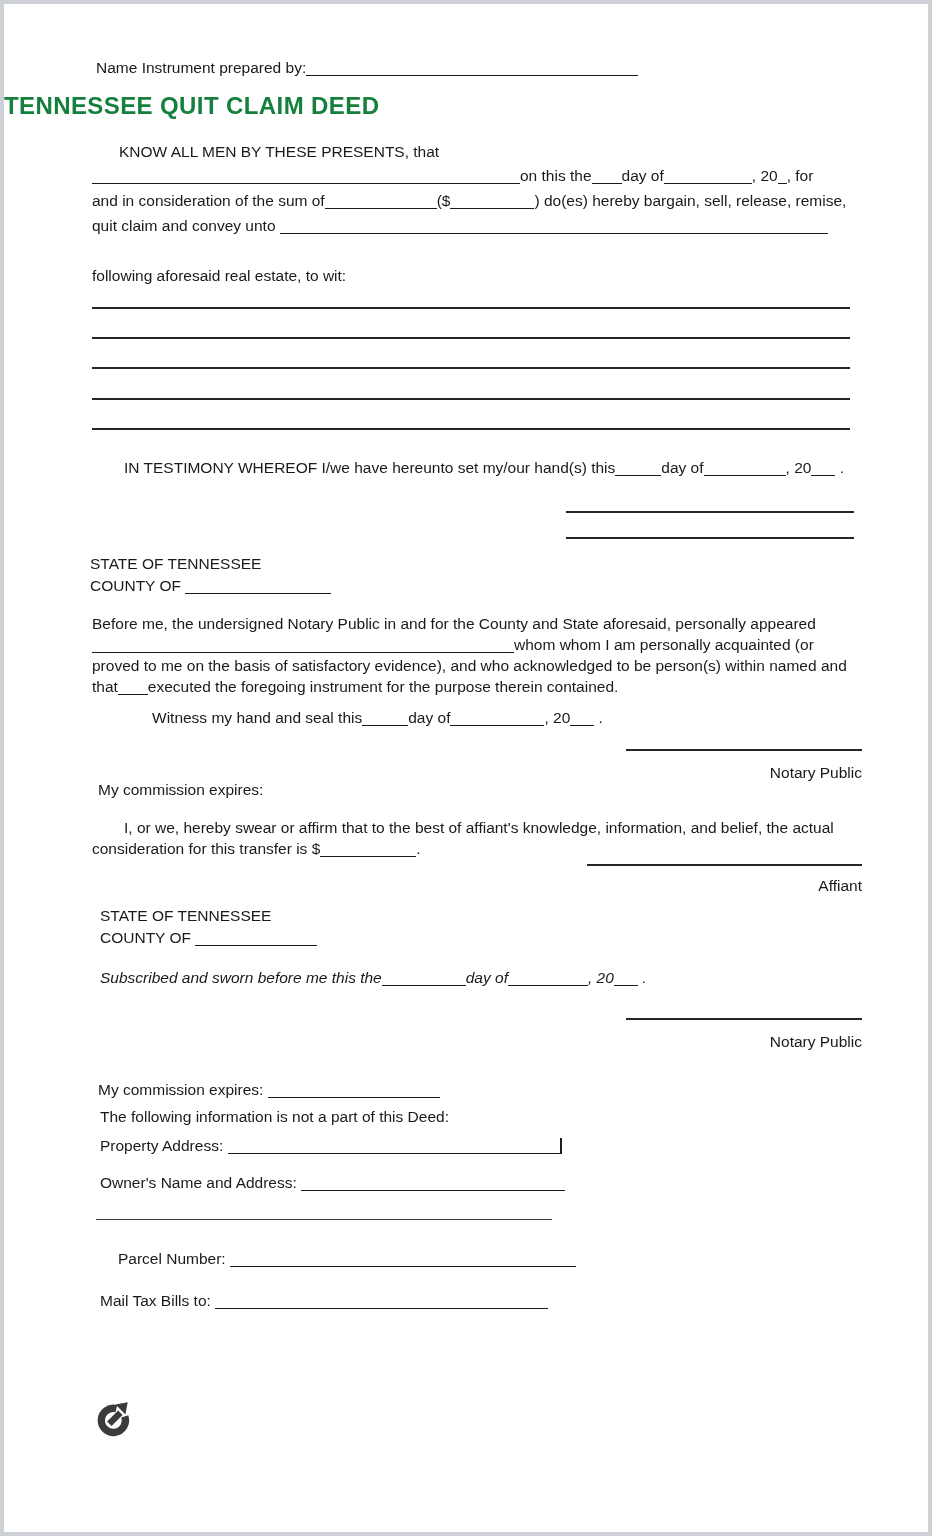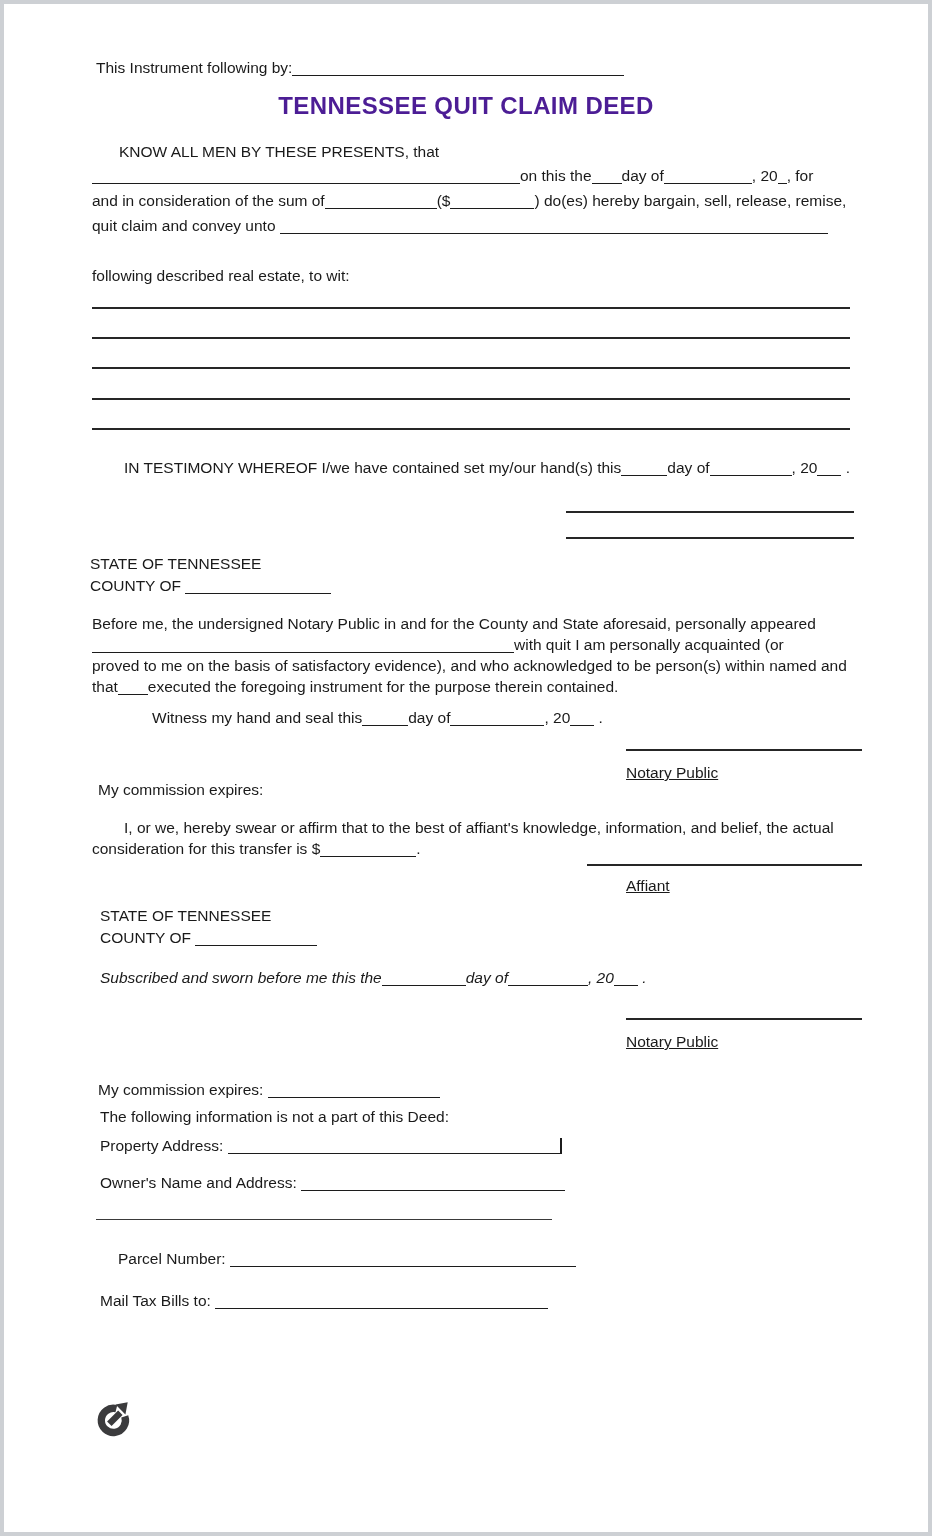--- a/index.html
+++ b/index.html
@@ -9,93 +9,93 @@
     background:#ffffff;
     border:4px solid #cdd0d4;
     box-sizing:border-box;
     font-family:"Liberation Sans","DejaVu Sans",sans-serif;
     color:#1a1a1a;
     font-size:15.5px;
     overflow:hidden;
   }
   .abs{position:absolute;white-space:nowrap;}
   .title{
-    left:0;right:0;text-align:center;
-    font-size:24px;font-weight:bold;letter-spacing:.4px;color:#4c1d95;
+    left:0;right:0;
+    font-size:24px;font-weight:bold;letter-spacing:.4px;color:#15803d;
   }
   
   .bl{
     display:inline-block;
     border-bottom:1.8px solid #1c1c1c;
     height:13px;
     position:relative;top:3px;
   }
   .rule{
     position:absolute;
     border-bottom:2px solid #262626;
     height:0;
   }
   .thinrule{
     position:absolute;
     border-bottom:1.5px solid #3a3a3a;
     height:0;
   }
   .tick{border-right:2px solid #1c1c1c;height:15px;}
-  .right-label{text-decoration:underline;}
+  .right-label{text-align:right;}
   .logo{position:absolute;}
 </style>
 </head>
 <body>
 
 <div class="page">
 
   <div class="abs" style="top:55px;left:92px;">
-    <span>This Instrument following by:</span><span class="bl" style="width:332px;"></span>
+    <span>Name Instrument prepared by:</span><span class="bl" style="width:332px;"></span>
   </div>
 
   <div class="abs title" style="top:88px;">TENNESSEE QUIT CLAIM DEED</div>
 
   <div class="abs" style="top:139px;left:115px;">KNOW ALL MEN BY THESE PRESENTS, that</div>
 
   <div class="abs" style="top:163px;left:88px;">
     <span class="bl" style="width:428px;"></span><span>on this the</span><span class="bl" style="width:30px;"></span><span>day of</span><span class="bl" style="width:88px;"></span><span>, 20</span><span class="bl" style="width:9px;"></span><span>, for</span>
   </div>
 
   <div class="abs" style="top:188px;left:88px;text-align:right;">
     <span>and in consideration of the sum of</span><span class="bl" style="width:112px;"></span><span>($</span><span class="bl" style="width:84px;"></span><span>) do(es) hereby bargain, sell, release, remise,</span>
   </div>
 
   <div class="abs" style="top:213px;left:88px;">
     <span>quit claim and convey unto </span><span class="bl" style="width:548px;"></span>
   </div>
 
 
-  <div class="abs" style="top:263px;left:88px;">following described real estate, to wit:</div>
+  <div class="abs" style="top:263px;left:88px;">following aforesaid real estate, to wit:</div>
 
   <div class="rule" style="top:303px;left:88px;width:758px;"></div>
   <div class="rule" style="top:333px;left:88px;width:758px;"></div>
   <div class="rule" style="top:363px;left:88px;width:758px;"></div>
   <div class="rule" style="top:394px;left:88px;width:758px;"></div>
   <div class="rule" style="top:424px;left:88px;width:758px;"></div>
 
   <div class="abs" style="top:455px;left:120px;">
-    <span>IN TESTIMONY WHEREOF I/we have contained set my/our hand(s) this</span><span class="bl" style="width:46px;"></span><span>day of</span><span class="bl" style="width:82px;"></span><span>, 20</span><span class="bl" style="width:24px;"></span><span> .</span>
+    <span>IN TESTIMONY WHEREOF I/we have hereunto set my/our hand(s) this</span><span class="bl" style="width:46px;"></span><span>day of</span><span class="bl" style="width:82px;"></span><span>, 20</span><span class="bl" style="width:24px;"></span><span> .</span>
   </div>
 
   <div class="rule" style="top:507px;left:562px;width:288px;"></div>
   <div class="rule" style="top:533px;left:562px;width:288px;"></div>
 
   <div class="abs" style="top:551px;left:86px;">STATE OF TENNESSEE</div>
   <div class="abs" style="top:573px;left:86px;">
     <span>COUNTY OF </span><span class="bl" style="width:146px;"></span>
   </div>
 
   <div class="abs" style="top:611px;left:88px;">Before me, the undersigned Notary Public in and for the County and State aforesaid, personally appeared</div>
   <div class="abs" style="top:632px;left:88px;">
-    <span class="bl" style="width:422px;"></span><span>with quit I am personally acquainted (or</span>
+    <span class="bl" style="width:422px;"></span><span>whom whom I am personally acquainted (or</span>
   </div>
   <div class="abs" style="top:653px;left:88px;">proved to me on the basis of satisfactory evidence), and who acknowledged to be person(s) within named and</div>
   <div class="abs" style="top:674px;left:88px;">
     <span>that</span><span class="bl" style="width:30px;"></span><span>executed the foregoing instrument for the purpose therein contained.</span>
   </div>
 
   <div class="abs" style="top:705px;left:148px;">
     <span>Witness my hand and seal this</span><span class="bl" style="width:46px;"></span><span>day of</span><span class="bl" style="width:94px;"></span><span>, 20</span><span class="bl" style="width:24px;"></span><span> .</span>
   </div>
 

